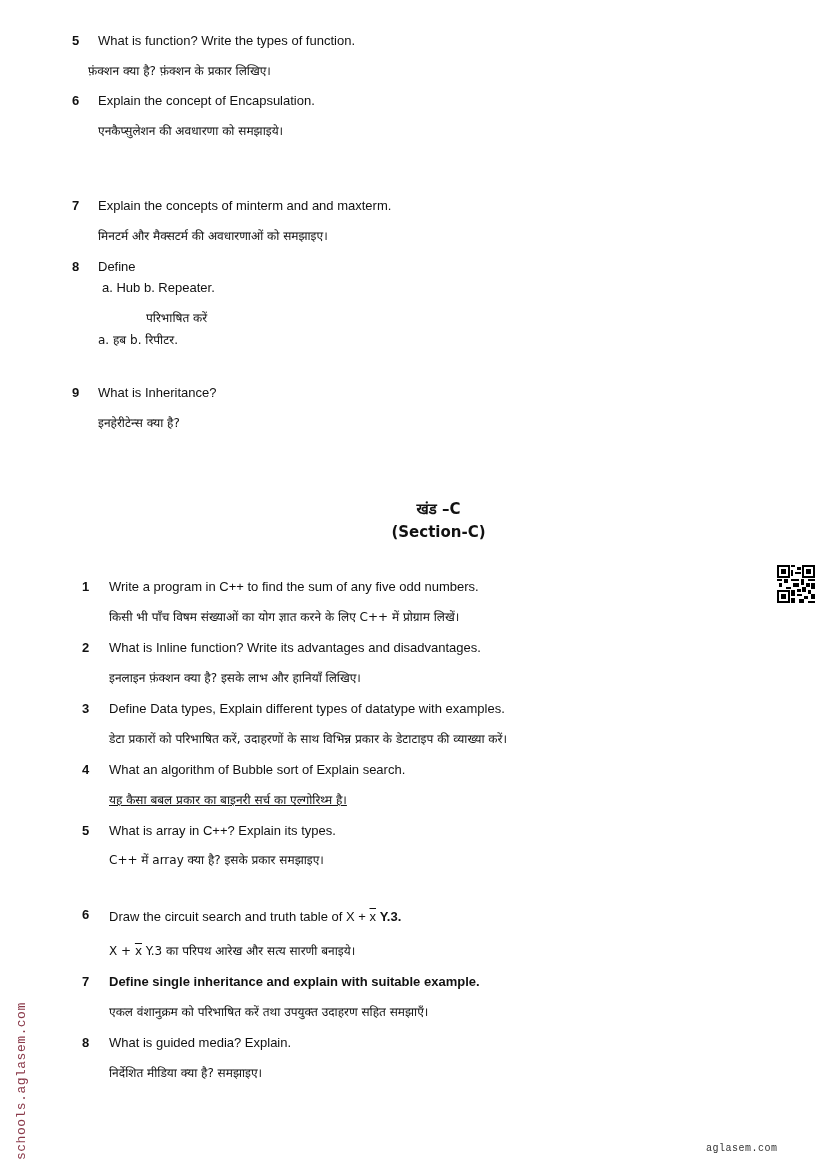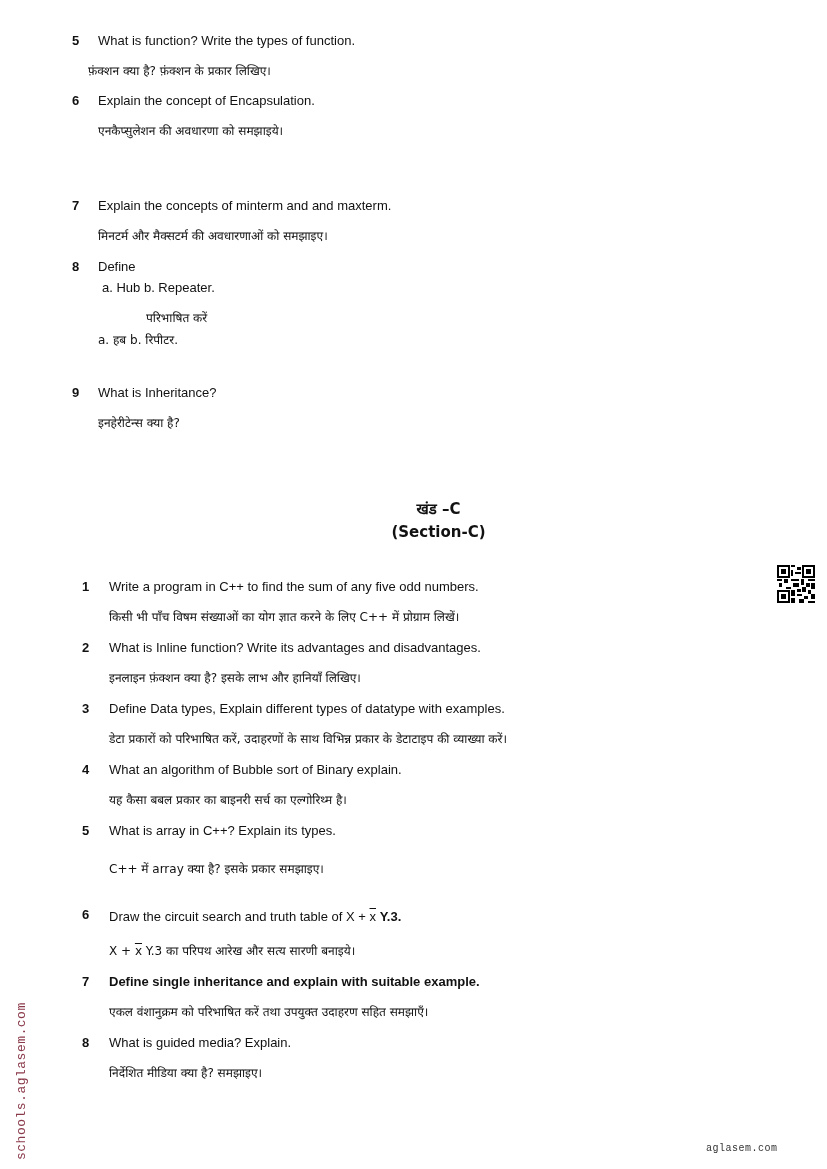--- a/index.html
+++ b/index.html
@@ -117,28 +117,28 @@
 </div>
 
 <div class="q" style="left:82px; top:701px;">
   <span class="num" style="left:0; top:0;">3</span>
   <span class="line" style="left:27px; top:0;">Define Data types, Explain different types of datatype with examples.</span>
   <span class="line hi" style="left:27px; top:30px;">डेटा प्रकारों को परिभाषित करें, उदाहरणों के साथ विभिन्न प्रकार के डेटाटाइप की व्याख्या करें।</span>
 </div>
 
 <div class="q" style="left:82px; top:762px;">
   <span class="num" style="left:0; top:0;">4</span>
-  <span class="line" style="left:27px; top:0;">What an algorithm of Bubble sort of Binary explain.</span>
-  <span class="line hi" style="left:27px; top:30px;">यह कैसा बबल प्रकार का बाइनरी सर्च का एल्गोरिथ्म है।</span>
+  <span class="line" style="left:27px; top:0;">What an algorithm of Bubble sort of Explain search.</span>
+  <span class="line hi" style="left:27px; top:30px;text-decoration:underline;">यह कैसा बबल प्रकार का बाइनरी सर्च का एल्गोरिथ्म है।</span>
 </div>
 
 <div class="q" style="left:82px; top:823px;">
   <span class="num" style="left:0; top:0;">5</span>
   <span class="line" style="left:27px; top:0;">What is array in C++? Explain its types.</span>
-  <span class="line hi" style="left:27px; top:38px;">C++ में array क्या है? इसके प्रकार समझाइए।</span>
+  <span class="line hi" style="left:27px; top:29px;">C++ में array क्या है? इसके प्रकार समझाइए।</span>
 </div>
 
 <div class="q" style="left:82px; top:907px;">
   <span class="num" style="left:0; top:0;">6</span>
   <span class="line" style="left:27px; top:2px;">
     <span>Draw the circuit search and truth table of X + </span><span class="ovl">x</span>
     <b>Y.3.</b>
   </span>
   <span class="line hi" style="left:27px; top:36px;">
     <span>X + </span><span class="ovl">x</span><span> Y.3 का परिपथ आरेख और सत्य सारणी बनाइये।</span>

